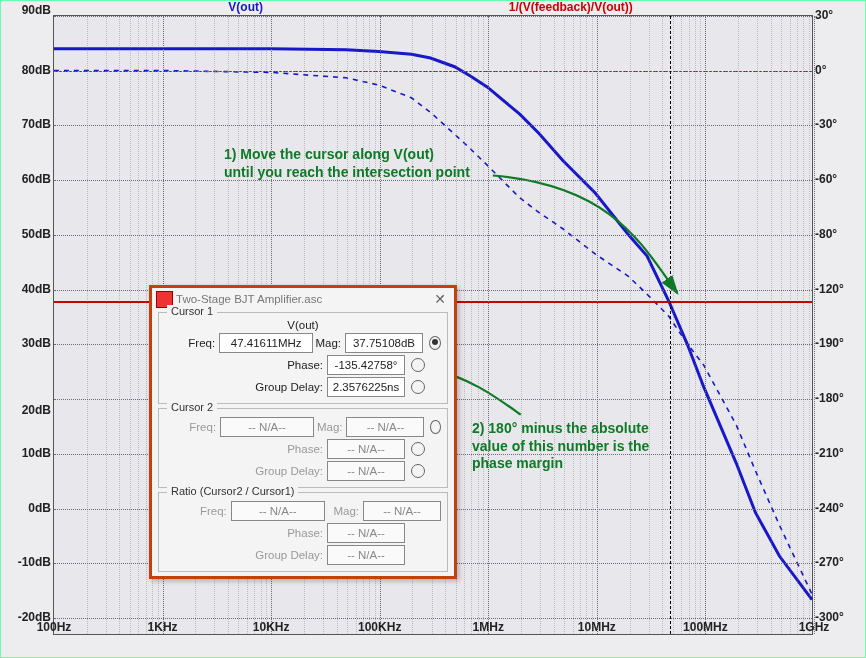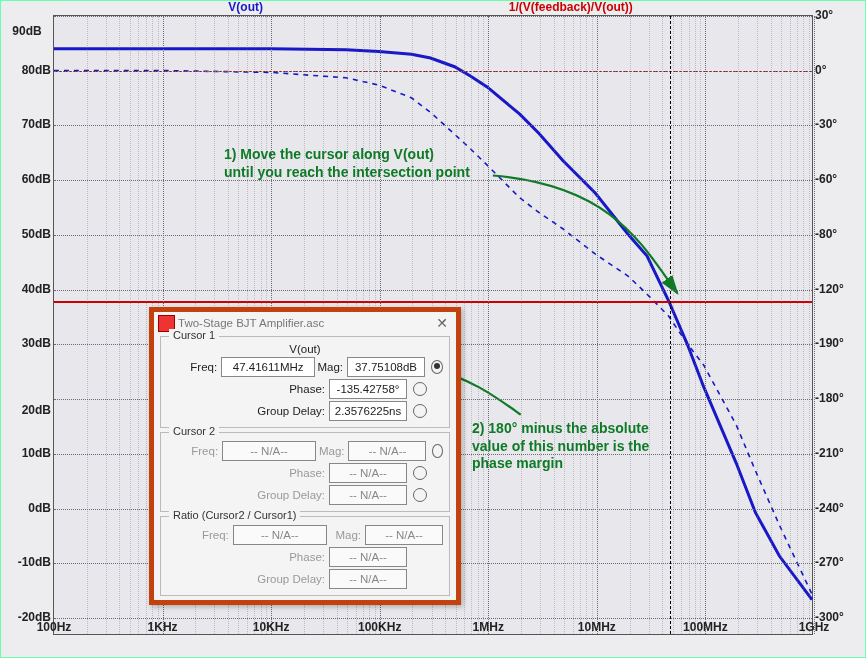--- a/index.html
+++ b/index.html
@@ -11,21 +11,21 @@
   .hgrid{position:absolute;left:0;width:100%;height:0;border-top:1px dotted #6a6a78;}
   .vgrid{position:absolute;top:0;height:100%;width:0;border-left:1px dotted #6a6a78;}
   .legend{position:absolute;font-weight:bold;top:-2px;transform:translateY(-100%);}
   svg.series{position:absolute;left:0;top:0;width:100%;height:100%;overflow:visible;}
   .vcursor{position:absolute;top:0;height:100%;width:0;border-left:1.5px dashed #000;}
   .thresh{position:absolute;left:0;width:100%;height:0;border-top:2px solid #c00;}
   .thresh-dash{border-top:1.5px dashed #c00;}
   
   .annot{position:absolute;color:#0d7a25;font-weight:600;font-size:14px;line-height:1.25;}
   
-  .dlg{position:absolute;left:148px;top:284px;width:302px;background:#f4f4f4;border:5px solid #c2410c;box-shadow:2px 2px 5px rgba(0,0,0,0.25);font-size:11.5px;margin-top:22px;}
+  .dlg{position:absolute;left:148px;top:284px;width:302px;background:#f4f4f4;border:3px solid #c2410c;box-shadow:2px 2px 5px rgba(0,0,0,0.25);font-size:11.5px;}
   .dlg-title{position:relative;height:22px;line-height:22px;padding-left:24px;color:#777;}
   .dlg-title::before{content:"";position:absolute;left:4px;top:3px;width:15px;height:15px;background:#e33;border:1px solid #900;}
   .dlg-close{position:absolute;right:6px;top:3px;width:16px;height:16px;color:#666;font-size:14px;text-align:center;line-height:16px;}
   .grp{margin:2px 6px 4px;border:1px solid #bbb;padding:6px 6px 4px;position:relative;}
   .grp-title{position:absolute;top:-8px;left:8px;background:#f4f4f4;padding:0 4px;font-size:11px;color:#333;}
   .row{display:flex;align-items:center;margin:2px 0;}
   .row label{width:72px;text-align:right;margin-right:4px;}
   .row .fld{border:1px solid #888;background:#fff;height:18px;line-height:18px;padding:0 3px;min-width:70px;text-align:center;}
   .row .rad{width:12px;height:12px;border:1px solid #666;border-radius:50%;margin-left:6px;}
   .row .rad.sel::after{content:"";display:block;width:6px;height:6px;background:#333;border-radius:50%;margin:2px;}
@@ -204,21 +204,21 @@
       <div class="row">
         <label style="width:158px">Phase:</label>
         <span class="fld">-- N/A--</span>
       </div>
       <div class="row">
         <label style="width:158px">Group Delay:</label>
         <span class="fld">-- N/A--</span>
       </div>
     </div>
   </div>
-<div class="ylabel-left" style="top: 23px; text-align: center;">90dB</div>
+<div class="ylabel-left" style="top: 2px;">90dB</div>
     <div class="ylabel-right" style="top: 7px;">30°</div>
     <div class="ylabel-left" style="top: 61.7273px;">80dB</div>
     <div class="ylabel-right" style="top: 61.7273px;">0°</div>
     <div class="ylabel-left" style="top: 116.455px;">70dB</div>
     <div class="ylabel-right" style="top: 116.455px;">-30°</div>
     <div class="ylabel-left" style="top: 171.182px;">60dB</div>
     <div class="ylabel-right" style="top: 171.182px;">-60°</div>
     <div class="ylabel-left" style="top: 225.909px;">50dB</div>
     <div class="ylabel-right" style="top: 225.909px;">-80°</div>
     <div class="ylabel-left" style="top: 280.636px;">40dB</div>

